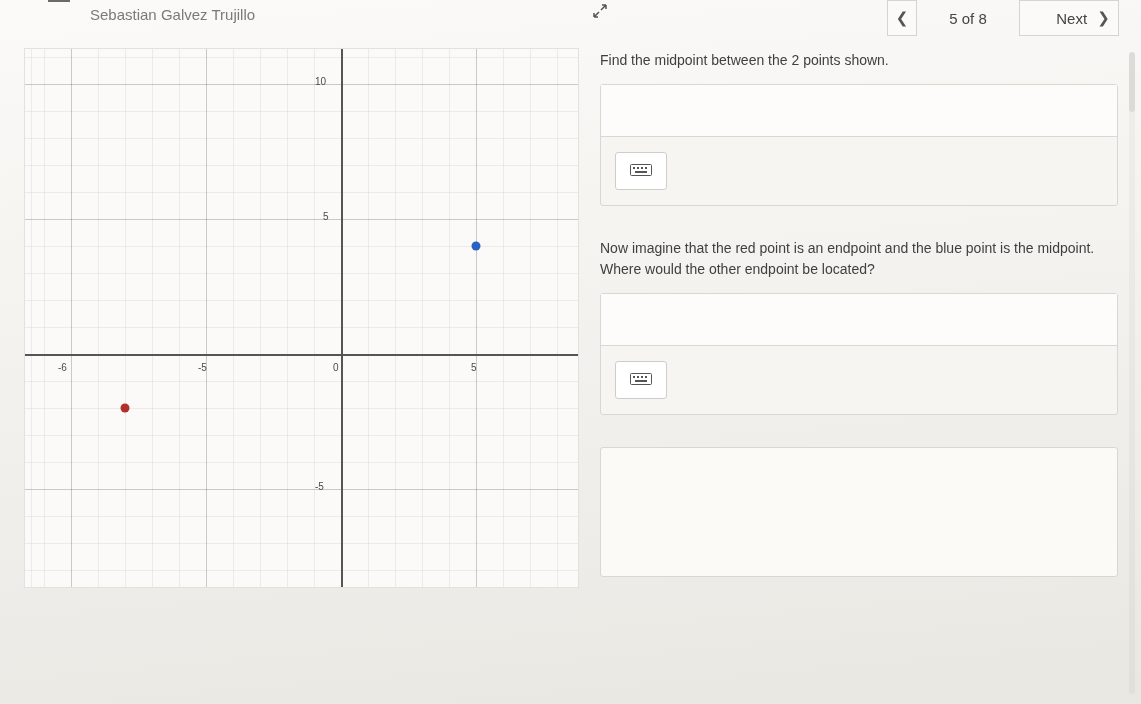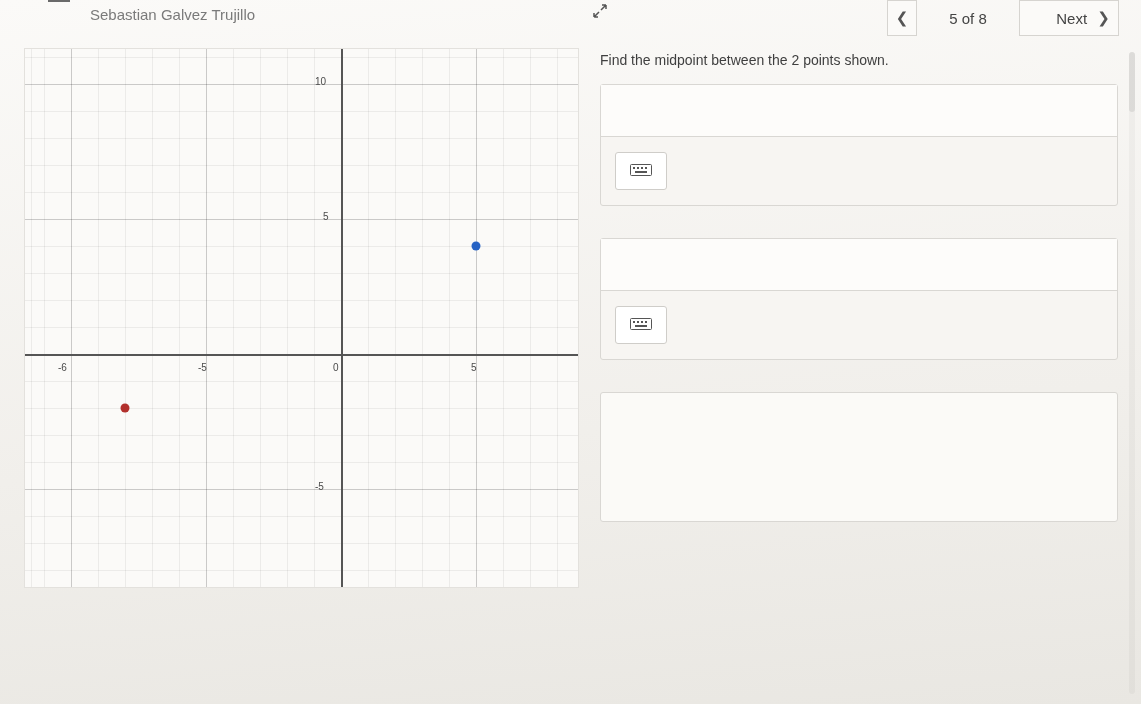--- a/index.html
+++ b/index.html
@@ -115,20 +115,21 @@
             <rect x="3" y="3" width="2" height="2" fill="#555"></rect>
               <rect x="7" y="3" width="2" height="2" fill="#555"></rect>
               <rect x="11" y="3" width="2" height="2" fill="#555"></rect>
               <rect x="15" y="3" width="2" height="2" fill="#555"></rect>
             <rect x="5" y="7" width="12" height="2" fill="#555"></rect>
           </svg>
         </div>
       </div>
     </div>
 
+    <div class="prompt">Now imagine that the red point is an endpoint and the blue point is the midpoint. Where would the other endpoint be located?</div>
     <div class="answer-block">
       <div class="answer-input"></div>
       <div class="answer-toolbar">
         <div class="kbd-btn">
           <svg viewBox="0 0 22 14">
             <rect x="0.5" y="0.5" width="21" height="11" rx="1" fill="none" stroke="#555"></rect>
             <rect x="3" y="3" width="2" height="2" fill="#555"></rect>
               <rect x="7" y="3" width="2" height="2" fill="#555"></rect>
               <rect x="11" y="3" width="2" height="2" fill="#555"></rect>
               <rect x="15" y="3" width="2" height="2" fill="#555"></rect>

